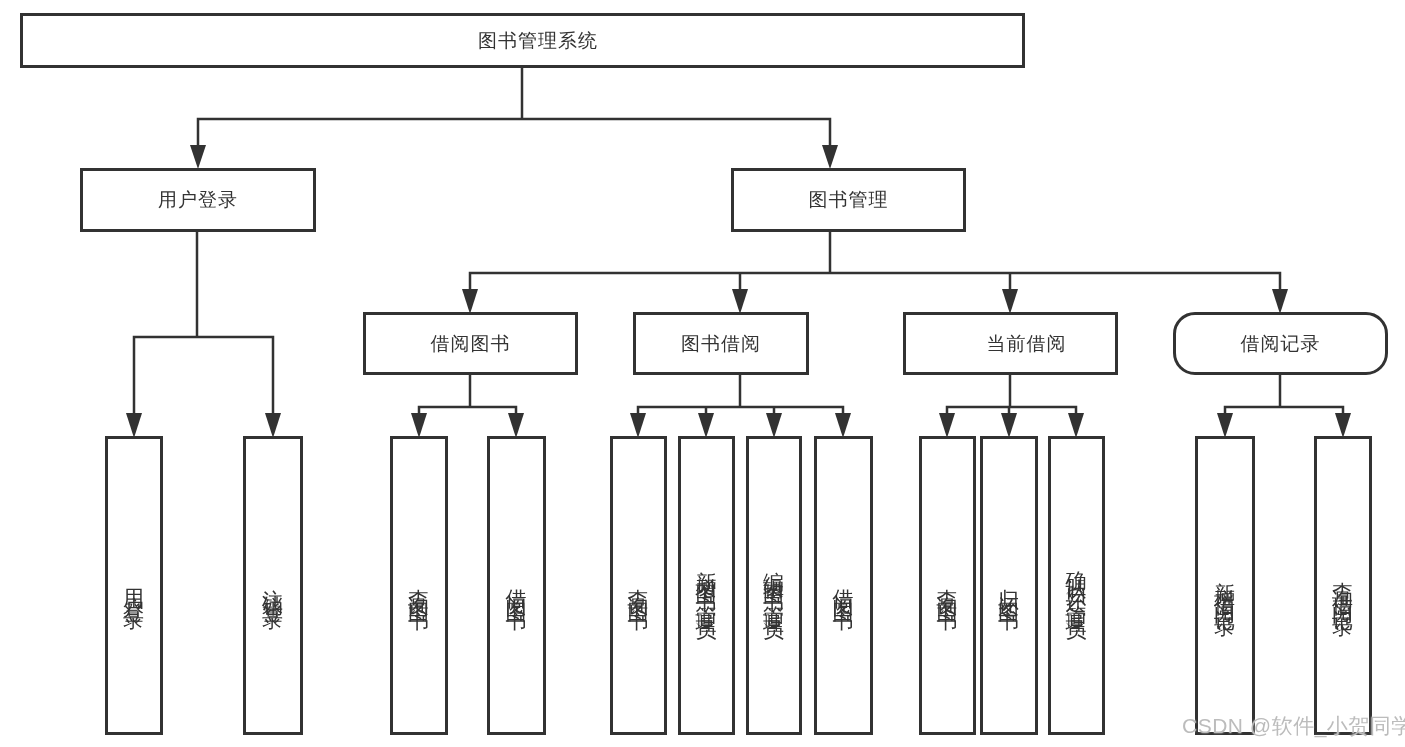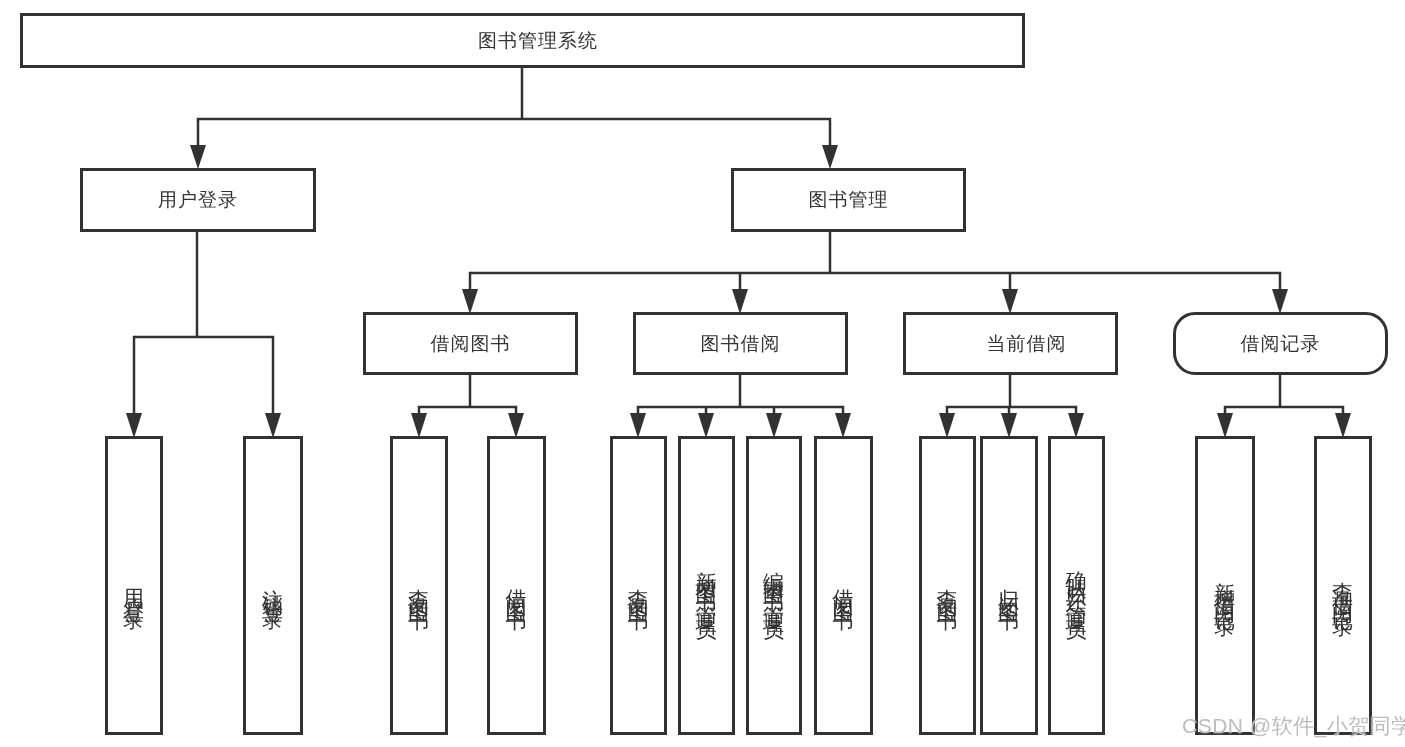--- a/index.html
+++ b/index.html
@@ -117,21 +117,21 @@
   <div class="box" style="left:80px;top:168px;width:236px;height:64px;">
     <span>用户登录</span>
   </div>
   <div class="box" style="left:712px;top:168px;width:235px;height:64px;margin-left:19px;">
     <span>图书管理</span>
   </div>
 
   <div class="box" style="left:363px;top:312px;width:215px;height:63px;">
     <span>借阅图书</span>
   </div>
-  <div class="box" style="left:633px;top:312px;width:215px;height:63px;">
+  <div class="box" style="left:633px;top:312px;width:176px;height:63px;">
     <span>图书借阅</span>
   </div>
   <div class="box" style="left:903px;top:312px;width:215px;height:63px;padding-left:32px;">
     <span>当前借阅</span>
   </div>
   <div class="box" style="left:1173px;top:312px;width:215px;height:63px;border-radius:22px;">
     <span>借阅记录</span>
   </div>
 
   <div class="box leaf" style="left:105px;top:436px;width:58px;height:299px;">

